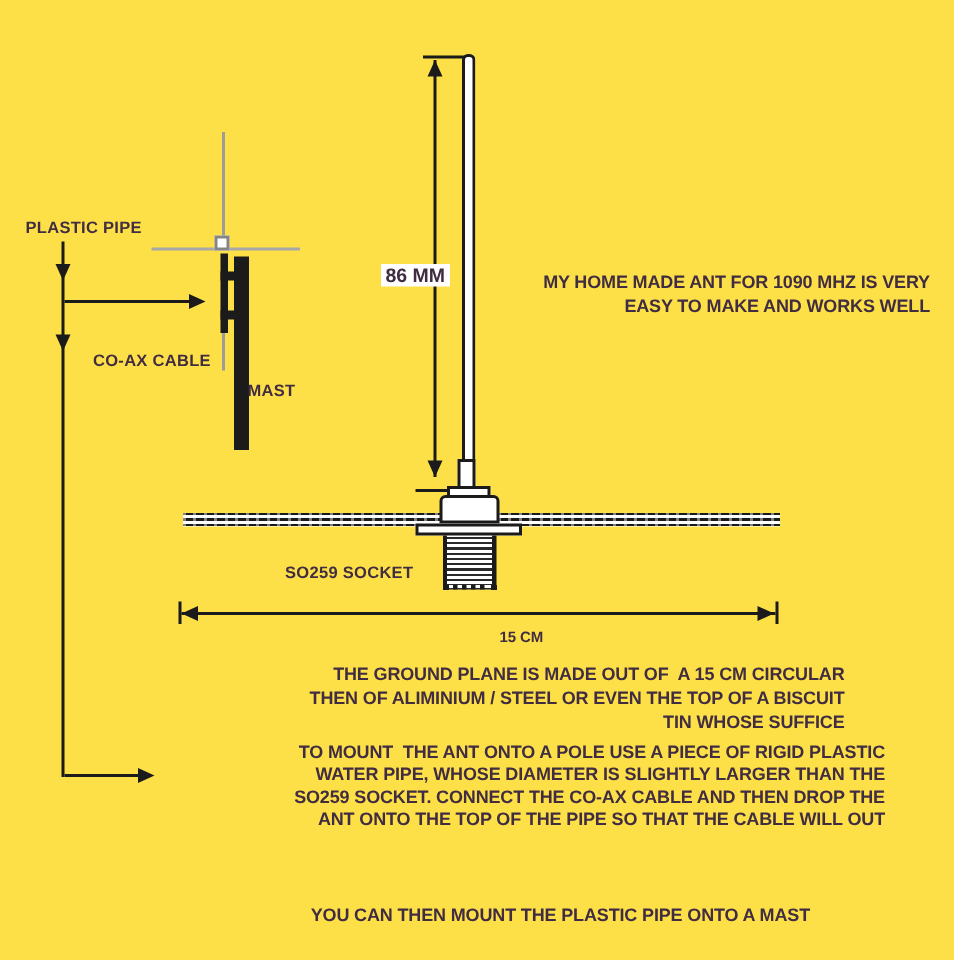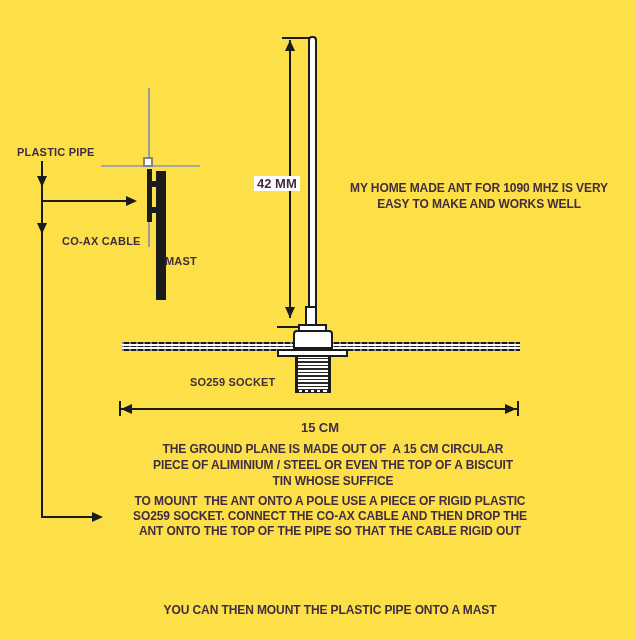--- a/index.html
+++ b/index.html
@@ -16,21 +16,21 @@
   .lbl{
     position:absolute;font-weight:bold;color:var(--txt);
     font-size:11px;letter-spacing:.2px;white-space:pre;
   }
   .dimlbl{
     position:absolute;font-weight:bold;color:var(--txt);
     font-size:13px;white-space:pre;background:#fff;padding:0 3px;z-index:6;
   }
   .para{
     position:absolute;font-weight:bold;color:var(--txt);
-    font-size:12px;text-align:center;letter-spacing:-0.1px;
+    font-size:12px;text-align:right;letter-spacing:-0.1px;
   }
   .para .pline{white-space:pre;}
   .ink{background:var(--ink);}
   .grayink{background:var(--gray);}
   
   .ah{position:absolute;width:0;height:0;}
   .ah-down{border-left:5px solid transparent;border-right:5px solid transparent;border-top:11px solid var(--ink);}
   .ah-up{border-left:5px solid transparent;border-right:5px solid transparent;border-bottom:11px solid var(--ink);}
   .ah-right{border-top:5px solid transparent;border-bottom:5px solid transparent;border-left:11px solid var(--ink);}
   .ah-left{border-top:5px solid transparent;border-bottom:5px solid transparent;border-right:11px solid var(--ink);}
@@ -86,52 +86,53 @@
   <div class="lbl" style="left:62px;top:235px;">CO-AX CABLE</div>
   <div class="lbl" style="left:165px;top:255px;">MAST</div>
 
   <div class="rod"></div>
 
   <div class="abs ink" style="left:282px;top:37px;width:28px;height:2px;"></div>
   <div class="abs ink" style="left:289px;top:40px;width:2px;height:278px;"></div>
   <div class="ah ah-up" style="left:285px;top:40px;"></div>
   <div class="ah ah-down" style="left:285px;top:307px;"></div>
   <div class="abs ink" style="left:277px;top:326px;width:25px;height:2px;"></div>
-  <div class="dimlbl" style="left:254px;top:176px;">42 MM</div>
+  <div class="dimlbl" style="left:254px;top:176px;">86 MM</div>
 
   <div class="neck"></div>
   <div class="cap"></div>
   <div class="body"></div>
   <div class="gp-band"></div>
   <div class="flange"></div>
   <div class="barrel"></div>
 
   <div class="lbl" style="left:190px;top:376px;font-size:11px;">SO259 SOCKET</div>
 
   <div class="abs ink" style="left:121px;top:408px;width:396px;height:2px;"></div>
   <div class="abs ink" style="left:119px;top:401px;width:2px;height:15px;"></div>
   <div class="abs ink" style="left:517px;top:401px;width:2px;height:15px;"></div>
   <div class="ah ah-left" style="left:121px;top:404px;"></div>
   <div class="ah ah-right" style="left:505px;top:404px;"></div>
-  <div class="para" style="left:295px;top:420px;width:50px;font-size:13px;">15 CM</div>
+  <div class="para" style="left:312px;top:420px;width:50px;font-size:10px;">15 CM</div>
 
   <div class="para" style="left:338px;top:180px;width:282px;line-height:16px;">
     <div class="pline">MY HOME MADE ANT FOR 1090 MHZ IS VERY</div>
     <div class="pline">EASY TO MAKE AND WORKS WELL</div>
   </div>
 
   <div class="para" style="left:103px;top:441px;width:460px;line-height:16px;">
     <div class="pline">THE GROUND PLANE IS MADE OUT OF  A 15 CM CIRCULAR</div>
-    <div class="pline">PIECE OF ALIMINIUM / STEEL OR EVEN THE TOP OF A BISCUIT</div>
+    <div class="pline">THEN OF ALIMINIUM / STEEL OR EVEN THE TOP OF A BISCUIT</div>
     <div class="pline">TIN WHOSE SUFFICE</div>
   </div>
 
   <div class="para" style="left:70px;top:494px;width:520px;line-height:15px;">
     <div class="pline">TO MOUNT  THE ANT ONTO A POLE USE A PIECE OF RIGID PLASTIC</div>
+    <div class="pline">WATER PIPE, WHOSE DIAMETER IS SLIGHTLY LARGER THAN THE</div>
     <div class="pline">SO259 SOCKET. CONNECT THE CO-AX CABLE AND THEN DROP THE</div>
-    <div class="pline">ANT ONTO THE TOP OF THE PIPE SO THAT THE CABLE RIGID OUT</div>
+    <div class="pline">ANT ONTO THE TOP OF THE PIPE SO THAT THE CABLE WILL OUT</div>
   </div>
 
   <div class="para" style="left:120px;top:602px;width:420px;line-height:16px;">
     <div class="pline">YOU CAN THEN MOUNT THE PLASTIC PIPE ONTO A MAST</div>
   </div>
 
 </div>
 
 </body></html>

